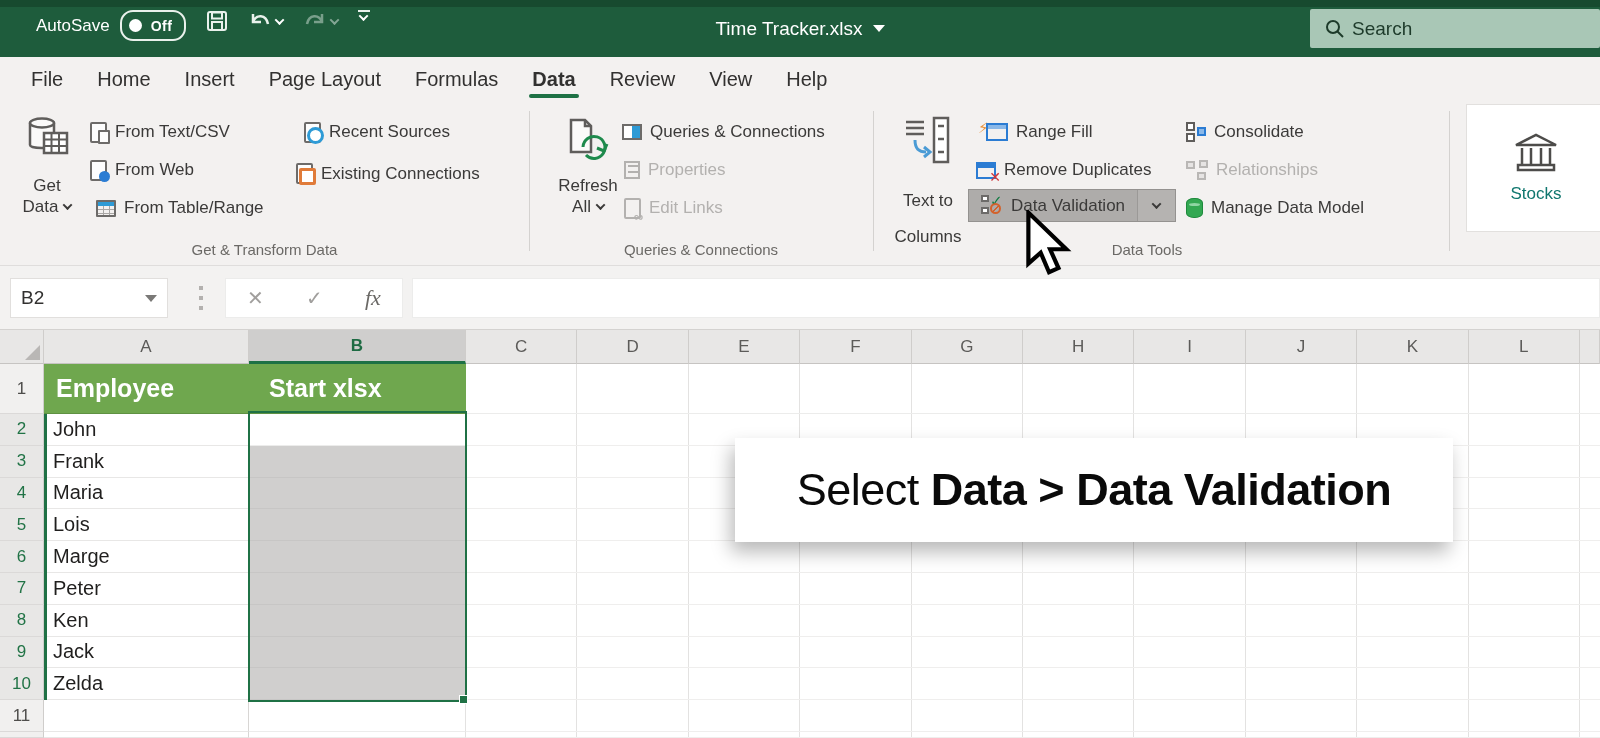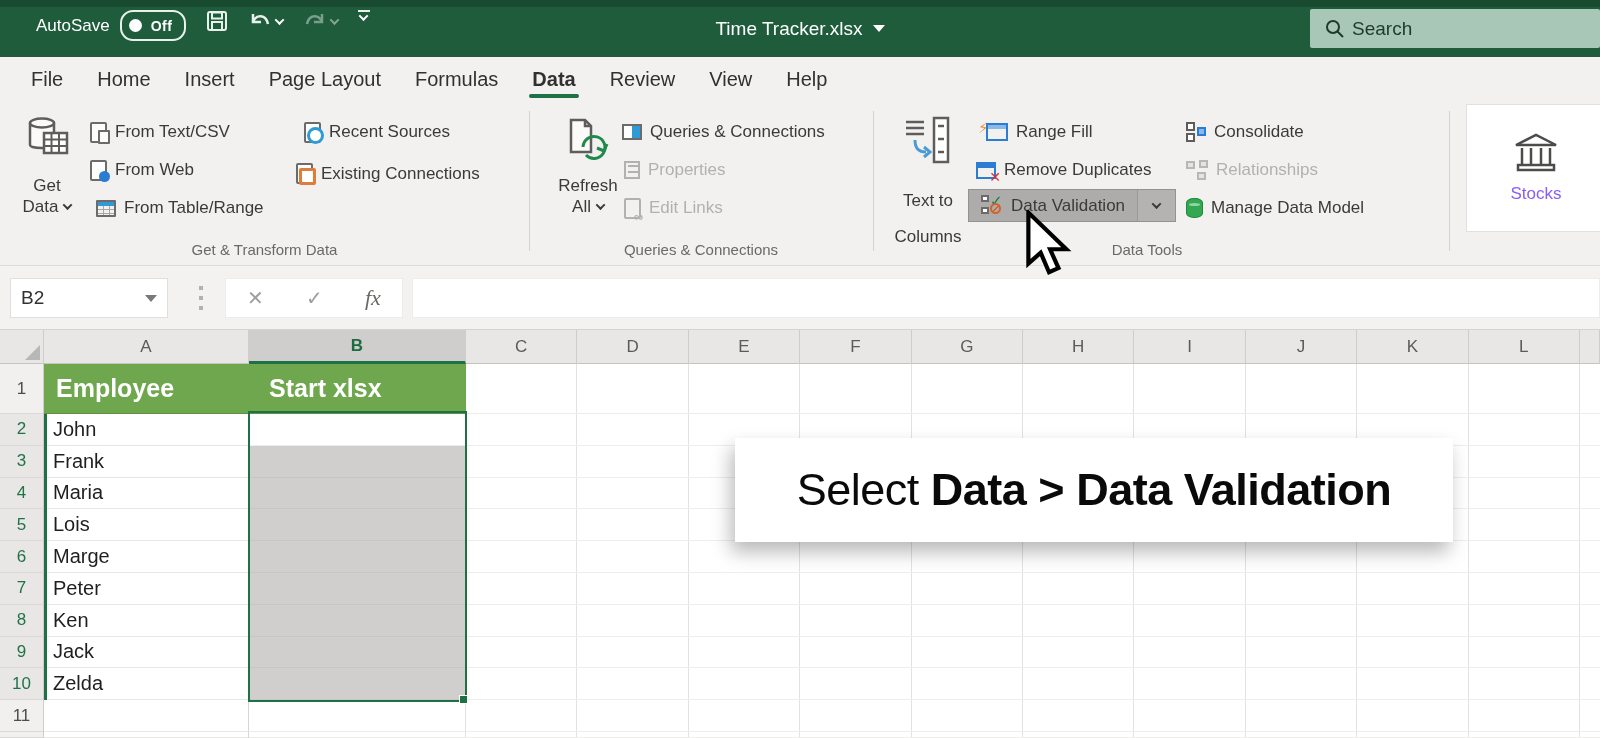--- a/index.html
+++ b/index.html
@@ -327,21 +327,21 @@
 
     <div class="stockspanel">
       <svg width="48" height="42" viewBox="0 0 48 42">
         <path d="M4 13 L24 3 L44 13 Z" fill="none" stroke="#4d4c4a" stroke-width="2.5"></path>
         <line x1="10" y1="16" x2="10" y2="32" stroke="#4d4c4a" stroke-width="2.5"></line>
         <line x1="19" y1="16" x2="19" y2="32" stroke="#4d4c4a" stroke-width="2.5"></line>
         <line x1="29" y1="16" x2="29" y2="32" stroke="#4d4c4a" stroke-width="2.5"></line>
         <line x1="38" y1="16" x2="38" y2="32" stroke="#4d4c4a" stroke-width="2.5"></line>
         <rect x="6" y="33" width="36" height="5" fill="none" stroke="#4d4c4a" stroke-width="2.5"></rect>
       </svg>
-      <span style="color:#8b5cf6;">Stocks</span>
+      <span style="color:#0f766e;">Stocks</span>
     </div>
   </div>
 
   <div class="fbar">
     <div class="namebox">
       <span>B2</span>
       <span class="tri"></span>
     </div>
     <div class="fdots"></div>
     <div class="fbtns">

